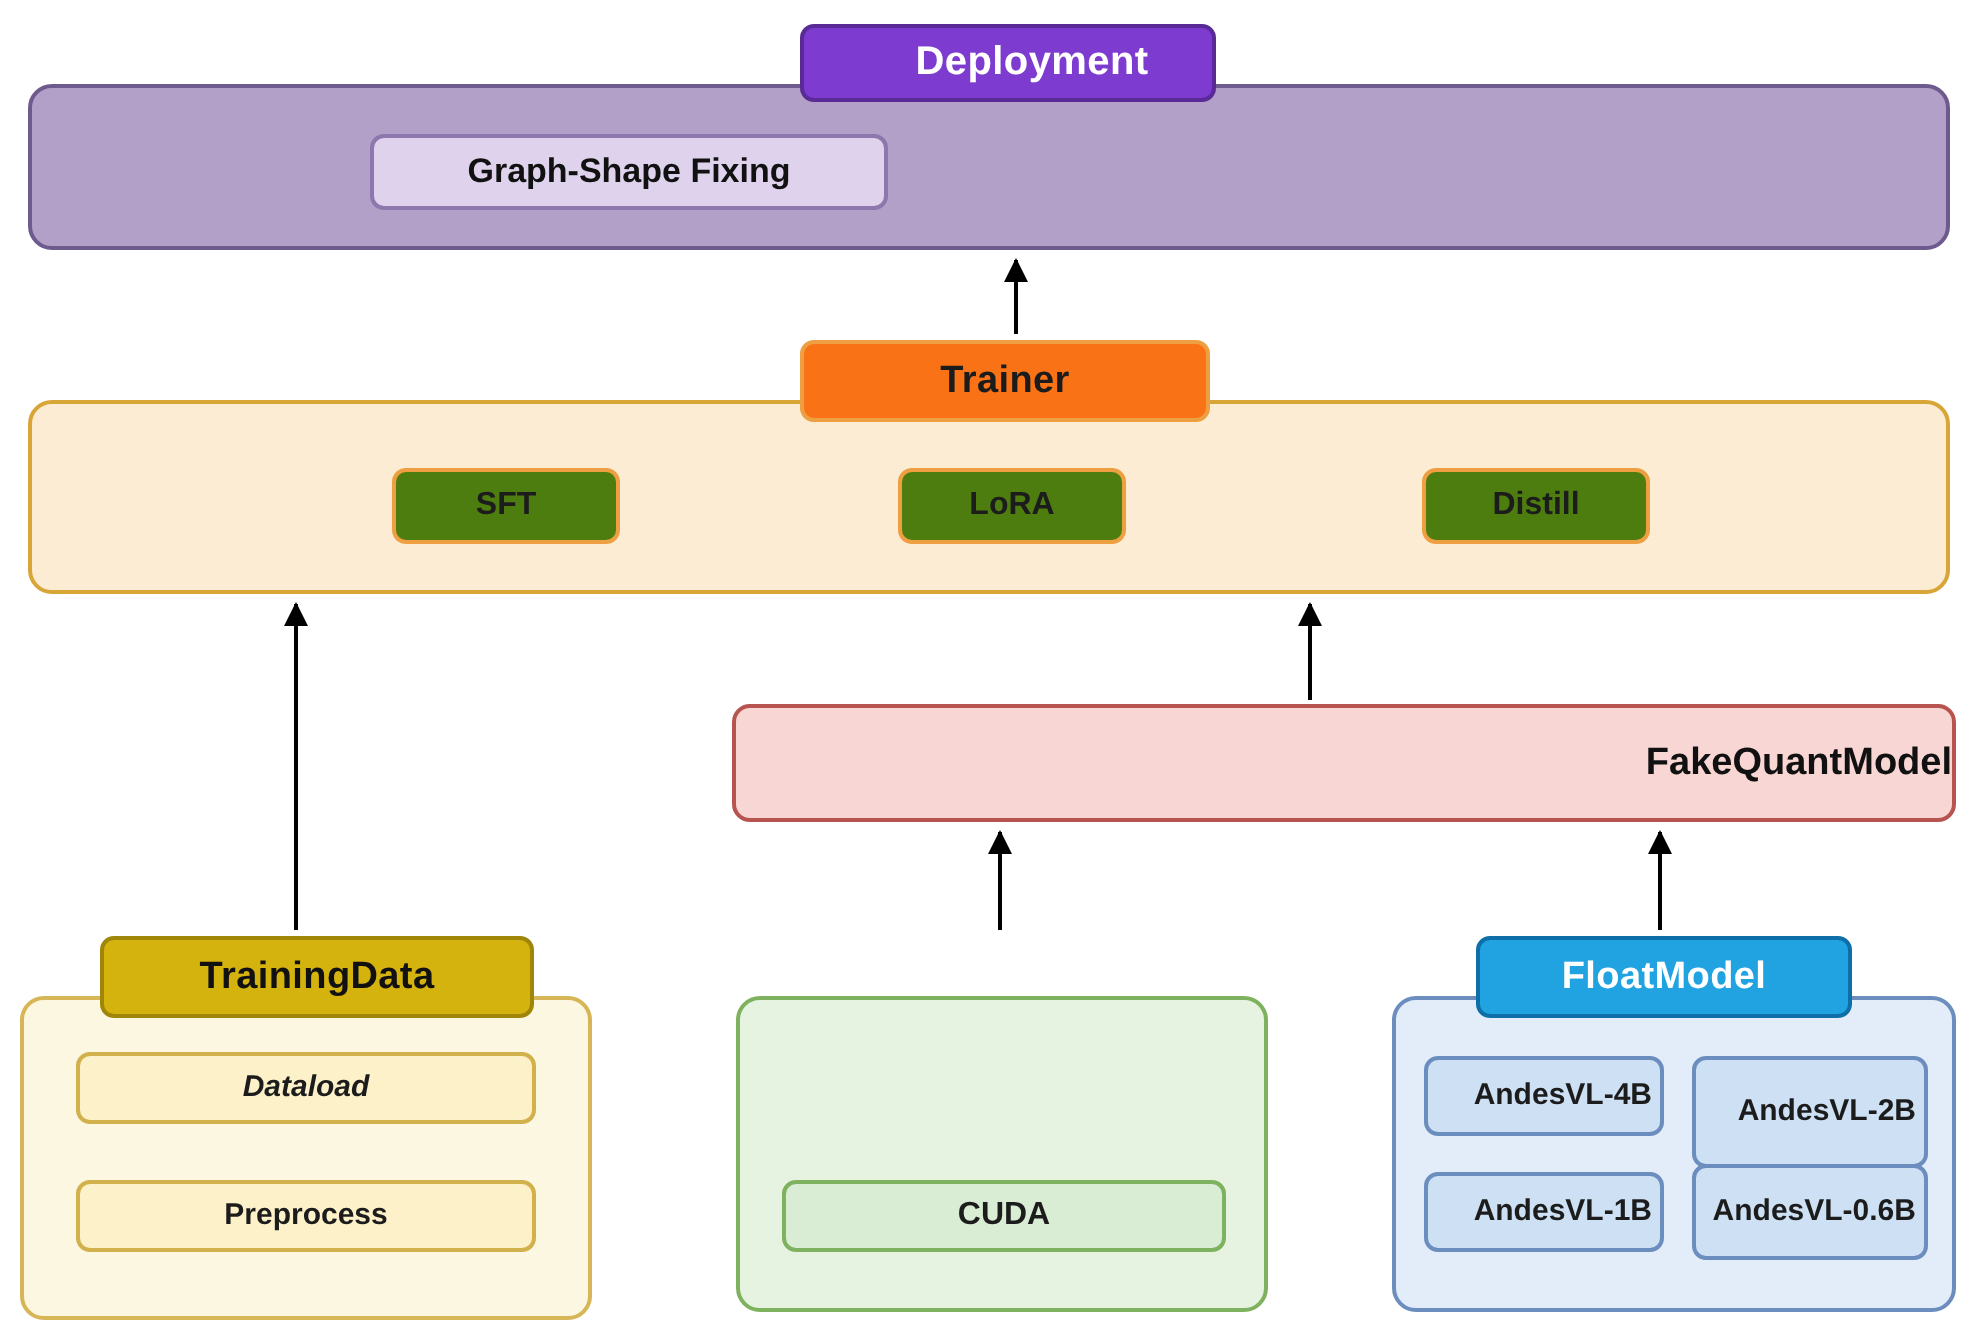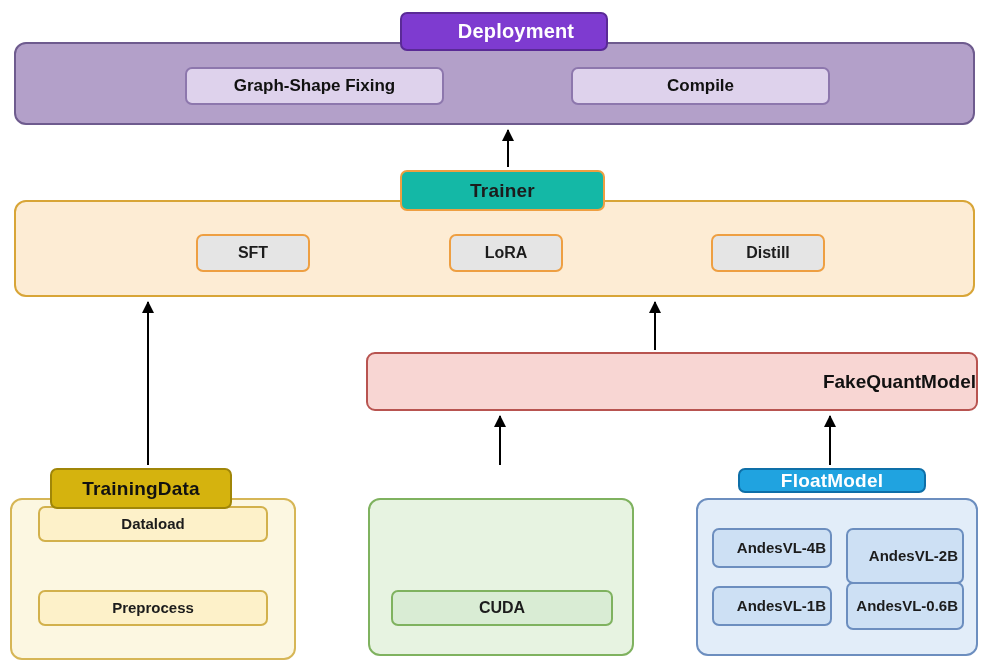--- a/index.html
+++ b/index.html
@@ -14,51 +14,51 @@
   
   .dep-container { left:14px; top:42px; width:961px; height:83px; background:#b3a0c9; border:2px solid #6e5b8e; }
   .dep-badge { left:400px; top:12px; width:208px; height:39px; background:#7e3bd0; border:2px solid #5a2a96;
                color:#ffffff; font-size:20px;padding-left:24px; }
   .dep-chip { background:#ded2ec; border:2px solid #8d77ad; color:#111; font-size:17px; height:38px; top:67px; }
   .dep-chip.c0 { left:185px; width:259px; }
   .dep-chip.c1 { left:571px; width:259px; }
 
   
   .trn-container { left:14px; top:200px; width:961px; height:97px; background:#fdecd4; border:2px solid #d8a537; }
-  .trn-badge { left:400px; top:170px; width:205px; height:41px; background:#14b8a6; border:2px solid #ee9f42;
+  .trn-badge { left:400px; top:170px; width:205px; height:41px; background:#f97316; border:2px solid #ee9f42;
                color:#1c1c1c; font-size:19px; }
-  .trn-chip { background:#e5e5e5; border:2px solid #ee9f42; color:#1c1c1c; font-size:16px; height:38px; top:234px; }
+  .trn-chip { background:#4d7c0f; border:2px solid #ee9f42; color:#1c1c1c; font-size:16px; height:38px; top:234px; }
   .trn-chip.c0 { left:196px; width:114px; }
   .trn-chip.c1 { left:449px; width:114px; }
   .trn-chip.c2 { left:711px; width:114px; }
 
   
   .fqm-box { position:absolute; left:366px; top:352px; width:612px; height:59px; box-sizing:border-box;
              background:#f8d6d3; border:2px solid #b85450; border-radius:9px; display:flex; align-items:center;
              justify-content:flex-end; font-weight:bold; font-size:19px; color:#111; z-index:2; }
 
   
   .trd-container { left:10px; top:498px; width:286px; height:162px; background:#fcf7e1; border:2px solid #d6b656; }
-  .trd-badge { left:50px; top:468px; width:182px; height:41px; background:#d5b30e; border:2px solid #a08608;
+  .trd-badge { left:50px; top:468px; width:217px; height:41px; background:#d5b30e; border:2px solid #a08608;
                color:#111; font-size:19px; }
   .trd-chip { background:#fdf1c9; border:2px solid #d2b14c; color:#1c1c1c; font-size:15px; left:38px; width:230px; height:36px; }
-  .trd-chip.c0 { top:506px; }
+  .trd-chip.c0 { top:526px;font-style:italic; }
   .trd-chip.c1 { top:590px; }
 
   
   .rt-container { left:368px; top:498px; width:266px; height:158px; background:#e7f3e1; border:2px solid #7fb25f; }
   .rt-badge { left:404px; top:468px; width:196px; height:41px; background:#5ca81c; border:2px solid #39700c;
               color:#ffffff; font-size:19px; }
   .rt-chip { background:#d9ecd4; border:2px solid #7fb25f; color:#1c1c1c; font-size:16px; left:391px; width:222px; height:36px; }
   .rt-chip.c0 { top:530px; }
   .rt-chip.c1 { top:590px; }
 
   
   .fm-container { left:696px; top:498px; width:282px; height:158px; background:#e2edf9; border:2px solid #6c8ebf; }
-  .fm-badge { left:738px; top:468px; width:188px; height:25px; background:#20a3e0; border:2px solid #0e6fa8;
+  .fm-badge { left:738px; top:468px; width:188px; height:41px; background:#20a3e0; border:2px solid #0e6fa8;
               color:#ffffff; font-size:19px; }
   .fm-chip { background:#cde0f4; border:2px solid #6c8ebf; color:#1c1c1c; font-size:15px; padding:2px 4px;justify-content:flex-end; }
   .fm-chip.c0 { left:712px; top:528px; width:120px; height:40px; }
   .fm-chip.c1 { left:846px; top:528px; width:118px; height:56px; }
   .fm-chip.c2 { left:712px; top:586px; width:120px; height:40px; }
   .fm-chip.c3 { left:846px; top:582px; width:118px; height:48px; }
 
   .arrows { position:absolute; left:0; top:0; z-index:2; pointer-events:none; }
 </style>
 </head>
@@ -78,23 +78,20 @@
     <line x1="500" y1="465" x2="500" y2="416" stroke="#000" stroke-width="2" marker-end="url(#ah)"></line>
     <line x1="830" y1="465" x2="830" y2="416" stroke="#000" stroke-width="2" marker-end="url(#ah)"></line>
   </svg>
 
   <div class="container dep-container"></div>
   <div class="badge dep-badge">
     <span>Deployment</span>
   </div>
   <div class="chip dep-chip c0">
     <span>Graph-Shape Fixing</span>
-  </div>
-  <div class="chip dep-chip c1">
-    <span>Compile</span>
   </div>
 
   <div class="container trn-container"></div>
   <div class="badge trn-badge">
     <span>Trainer</span>
   </div>
   <div class="chip trn-chip c0">
     <span>SFT</span>
   </div>
   <div class="chip trn-chip c1">

